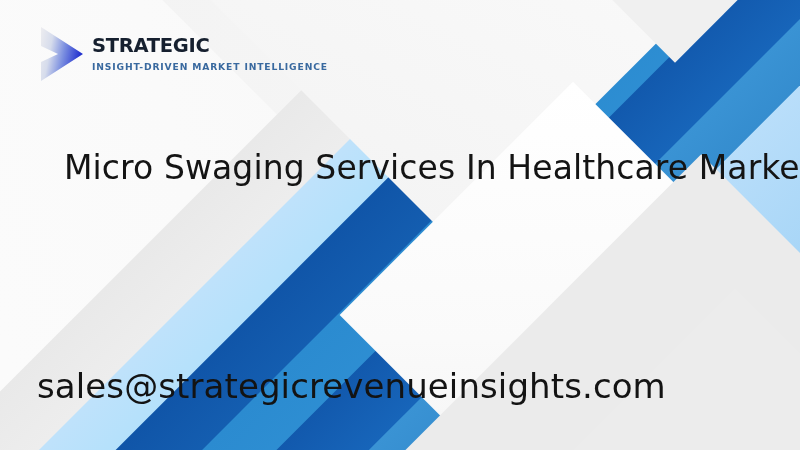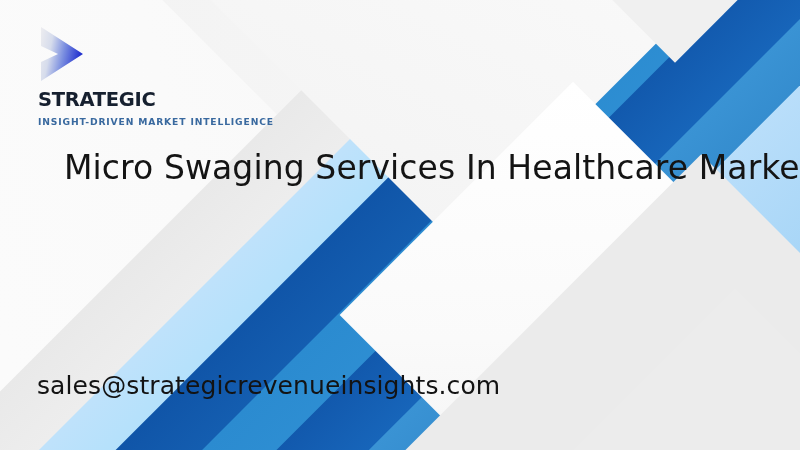--- a/index.html
+++ b/index.html
@@ -111,23 +111,22 @@
     width:230px; height:230px;
     transform:rotate(45deg);
     background:#f0f0f0;
   }
 
   
   .logo {
     position:absolute;
     left:38px; top:24px;
     display:flex;
-    align-items:flex-start;
+    align-items:center;
     gap:6px;
-    flex-direction:column;
   }
   .logo-mark {
     width:48px; height:60px;
     flex:0 0 auto;
     display:block;
   }
   .logo-text { display:block; }
   .logo-line {
     font-weight:bold;
     color:#16202f;
@@ -156,21 +155,21 @@
     color:#141414;
     font-weight:normal;
     white-space:nowrap;
     letter-spacing:0.1px;
   }
 
   
   .email {
     position:absolute;
     left:37px; top:370px;
-    font-size:25px;
+    font-size:34px;
     line-height:32px;
     color:#131313;
     white-space:nowrap;
     letter-spacing:0.1px;
   }
 </style>
 </head>
 <body>
 
 <div id="slide">

